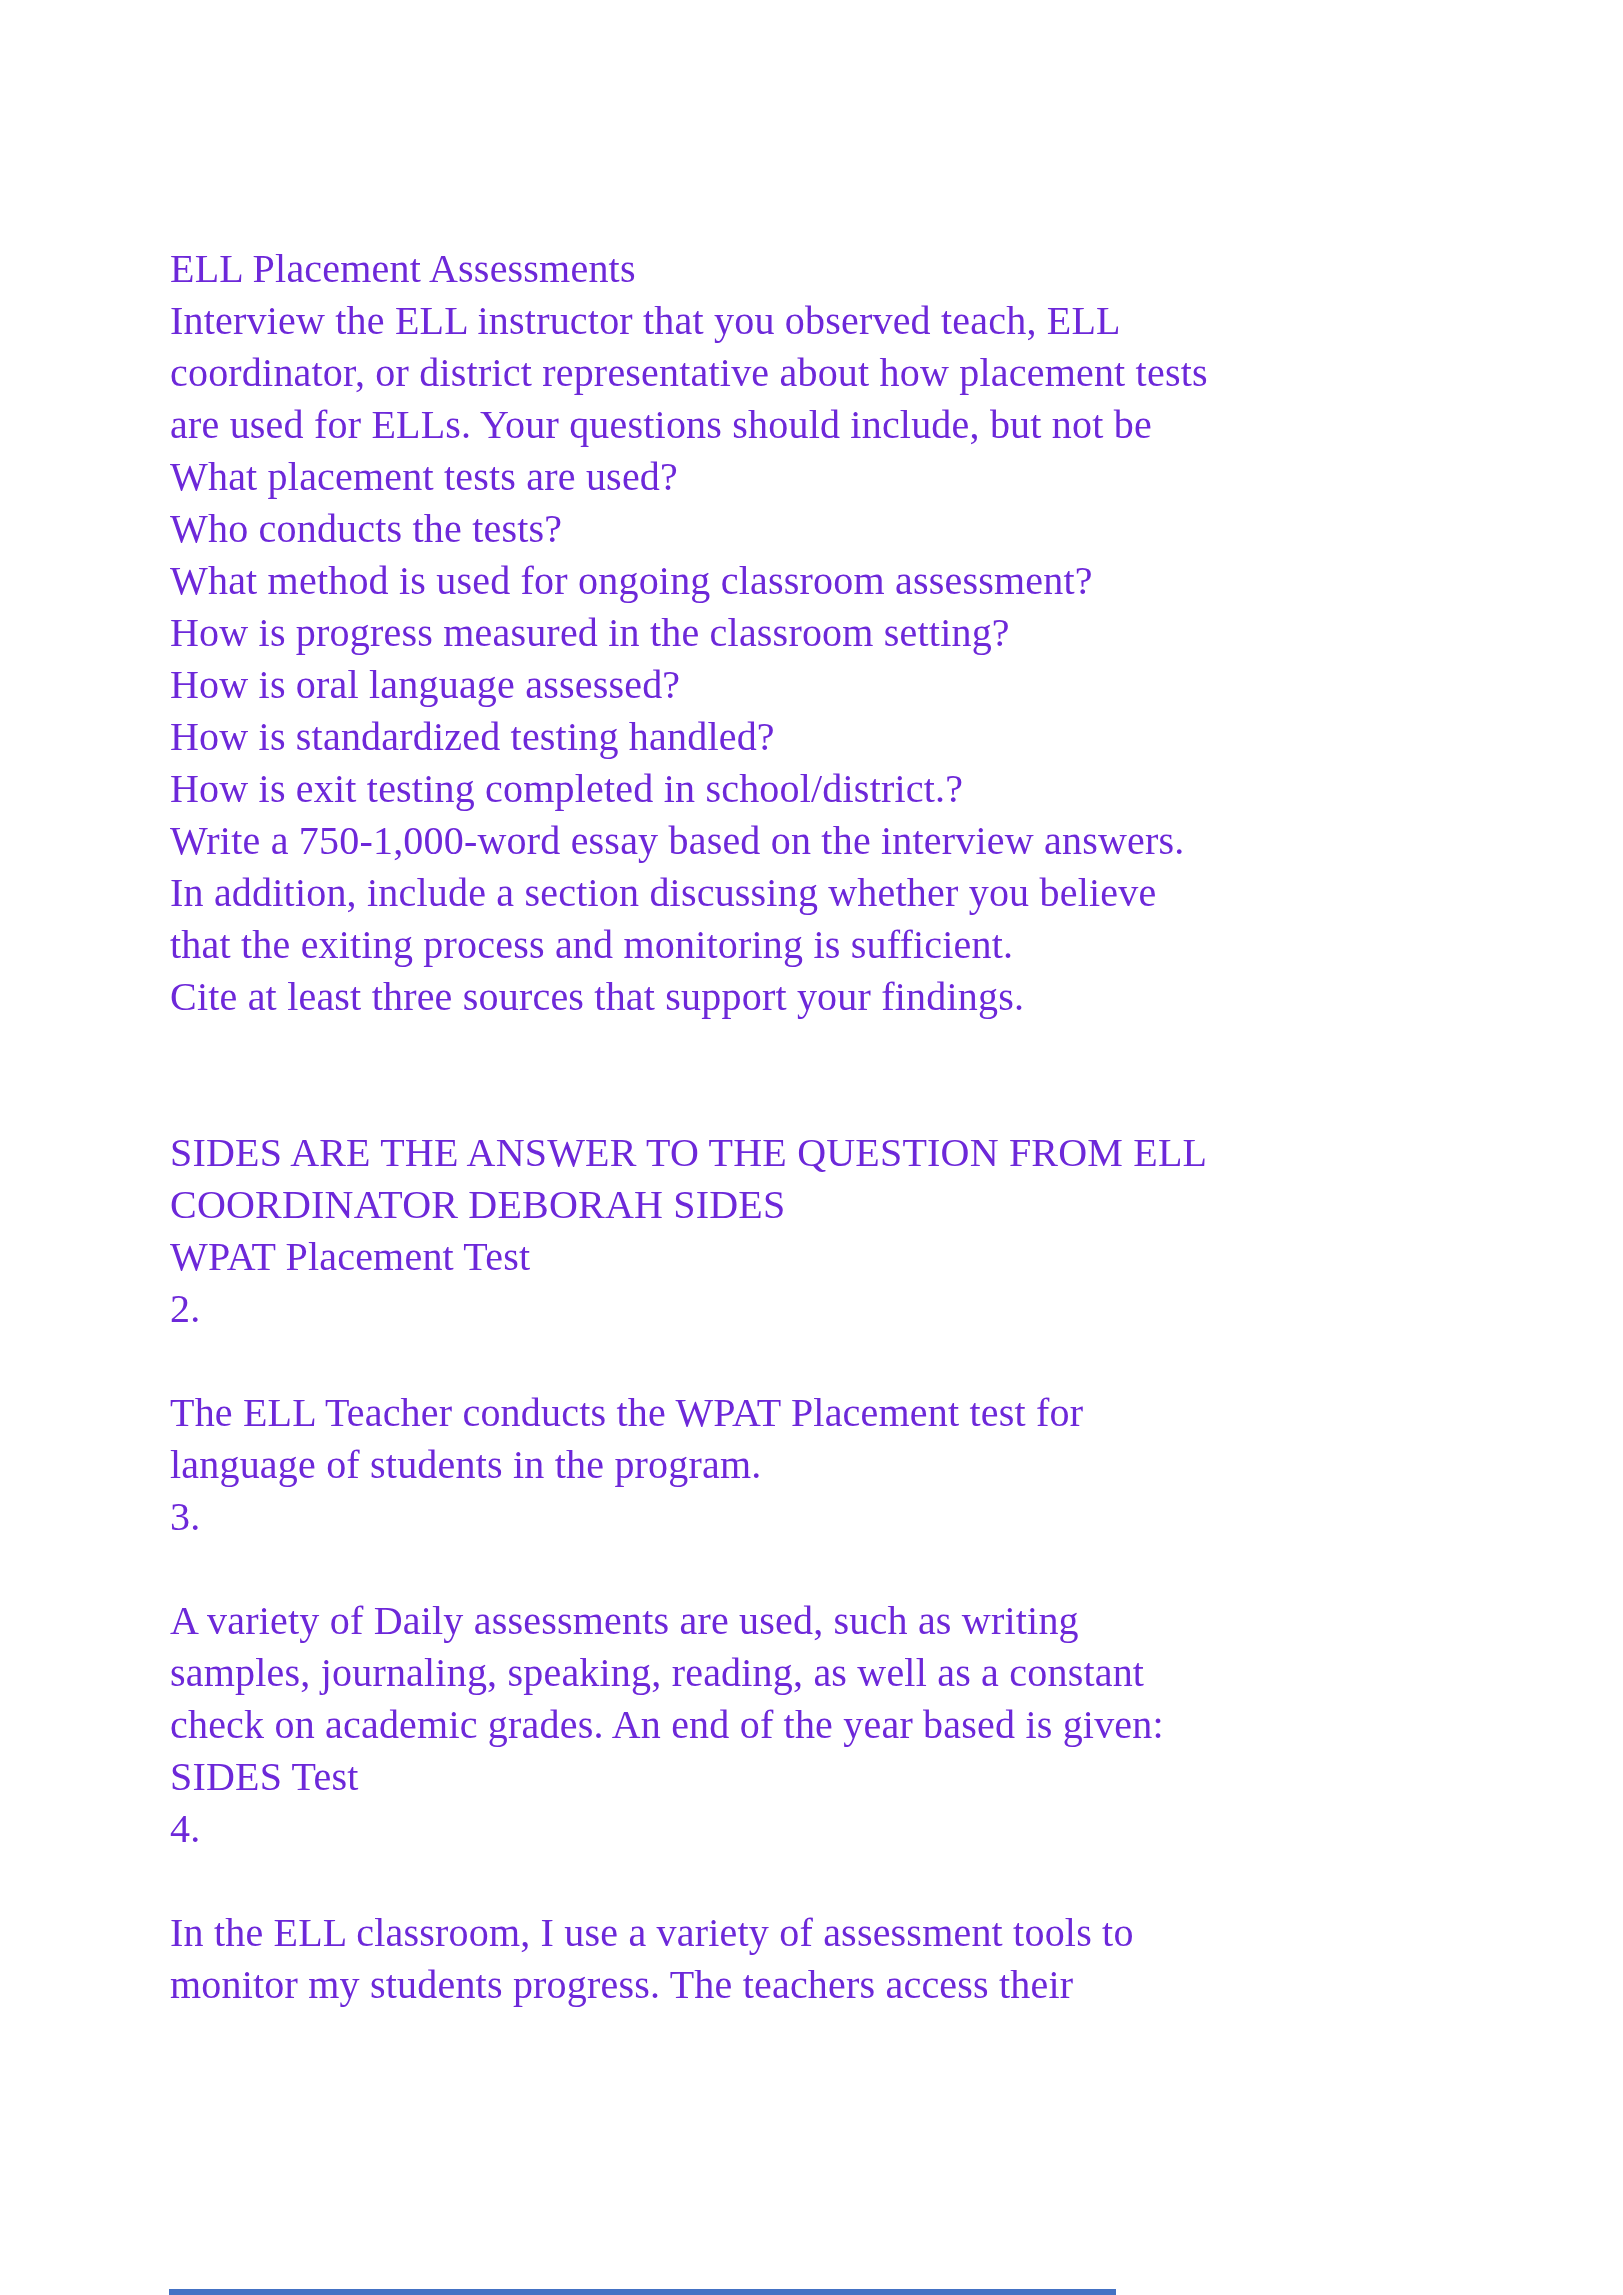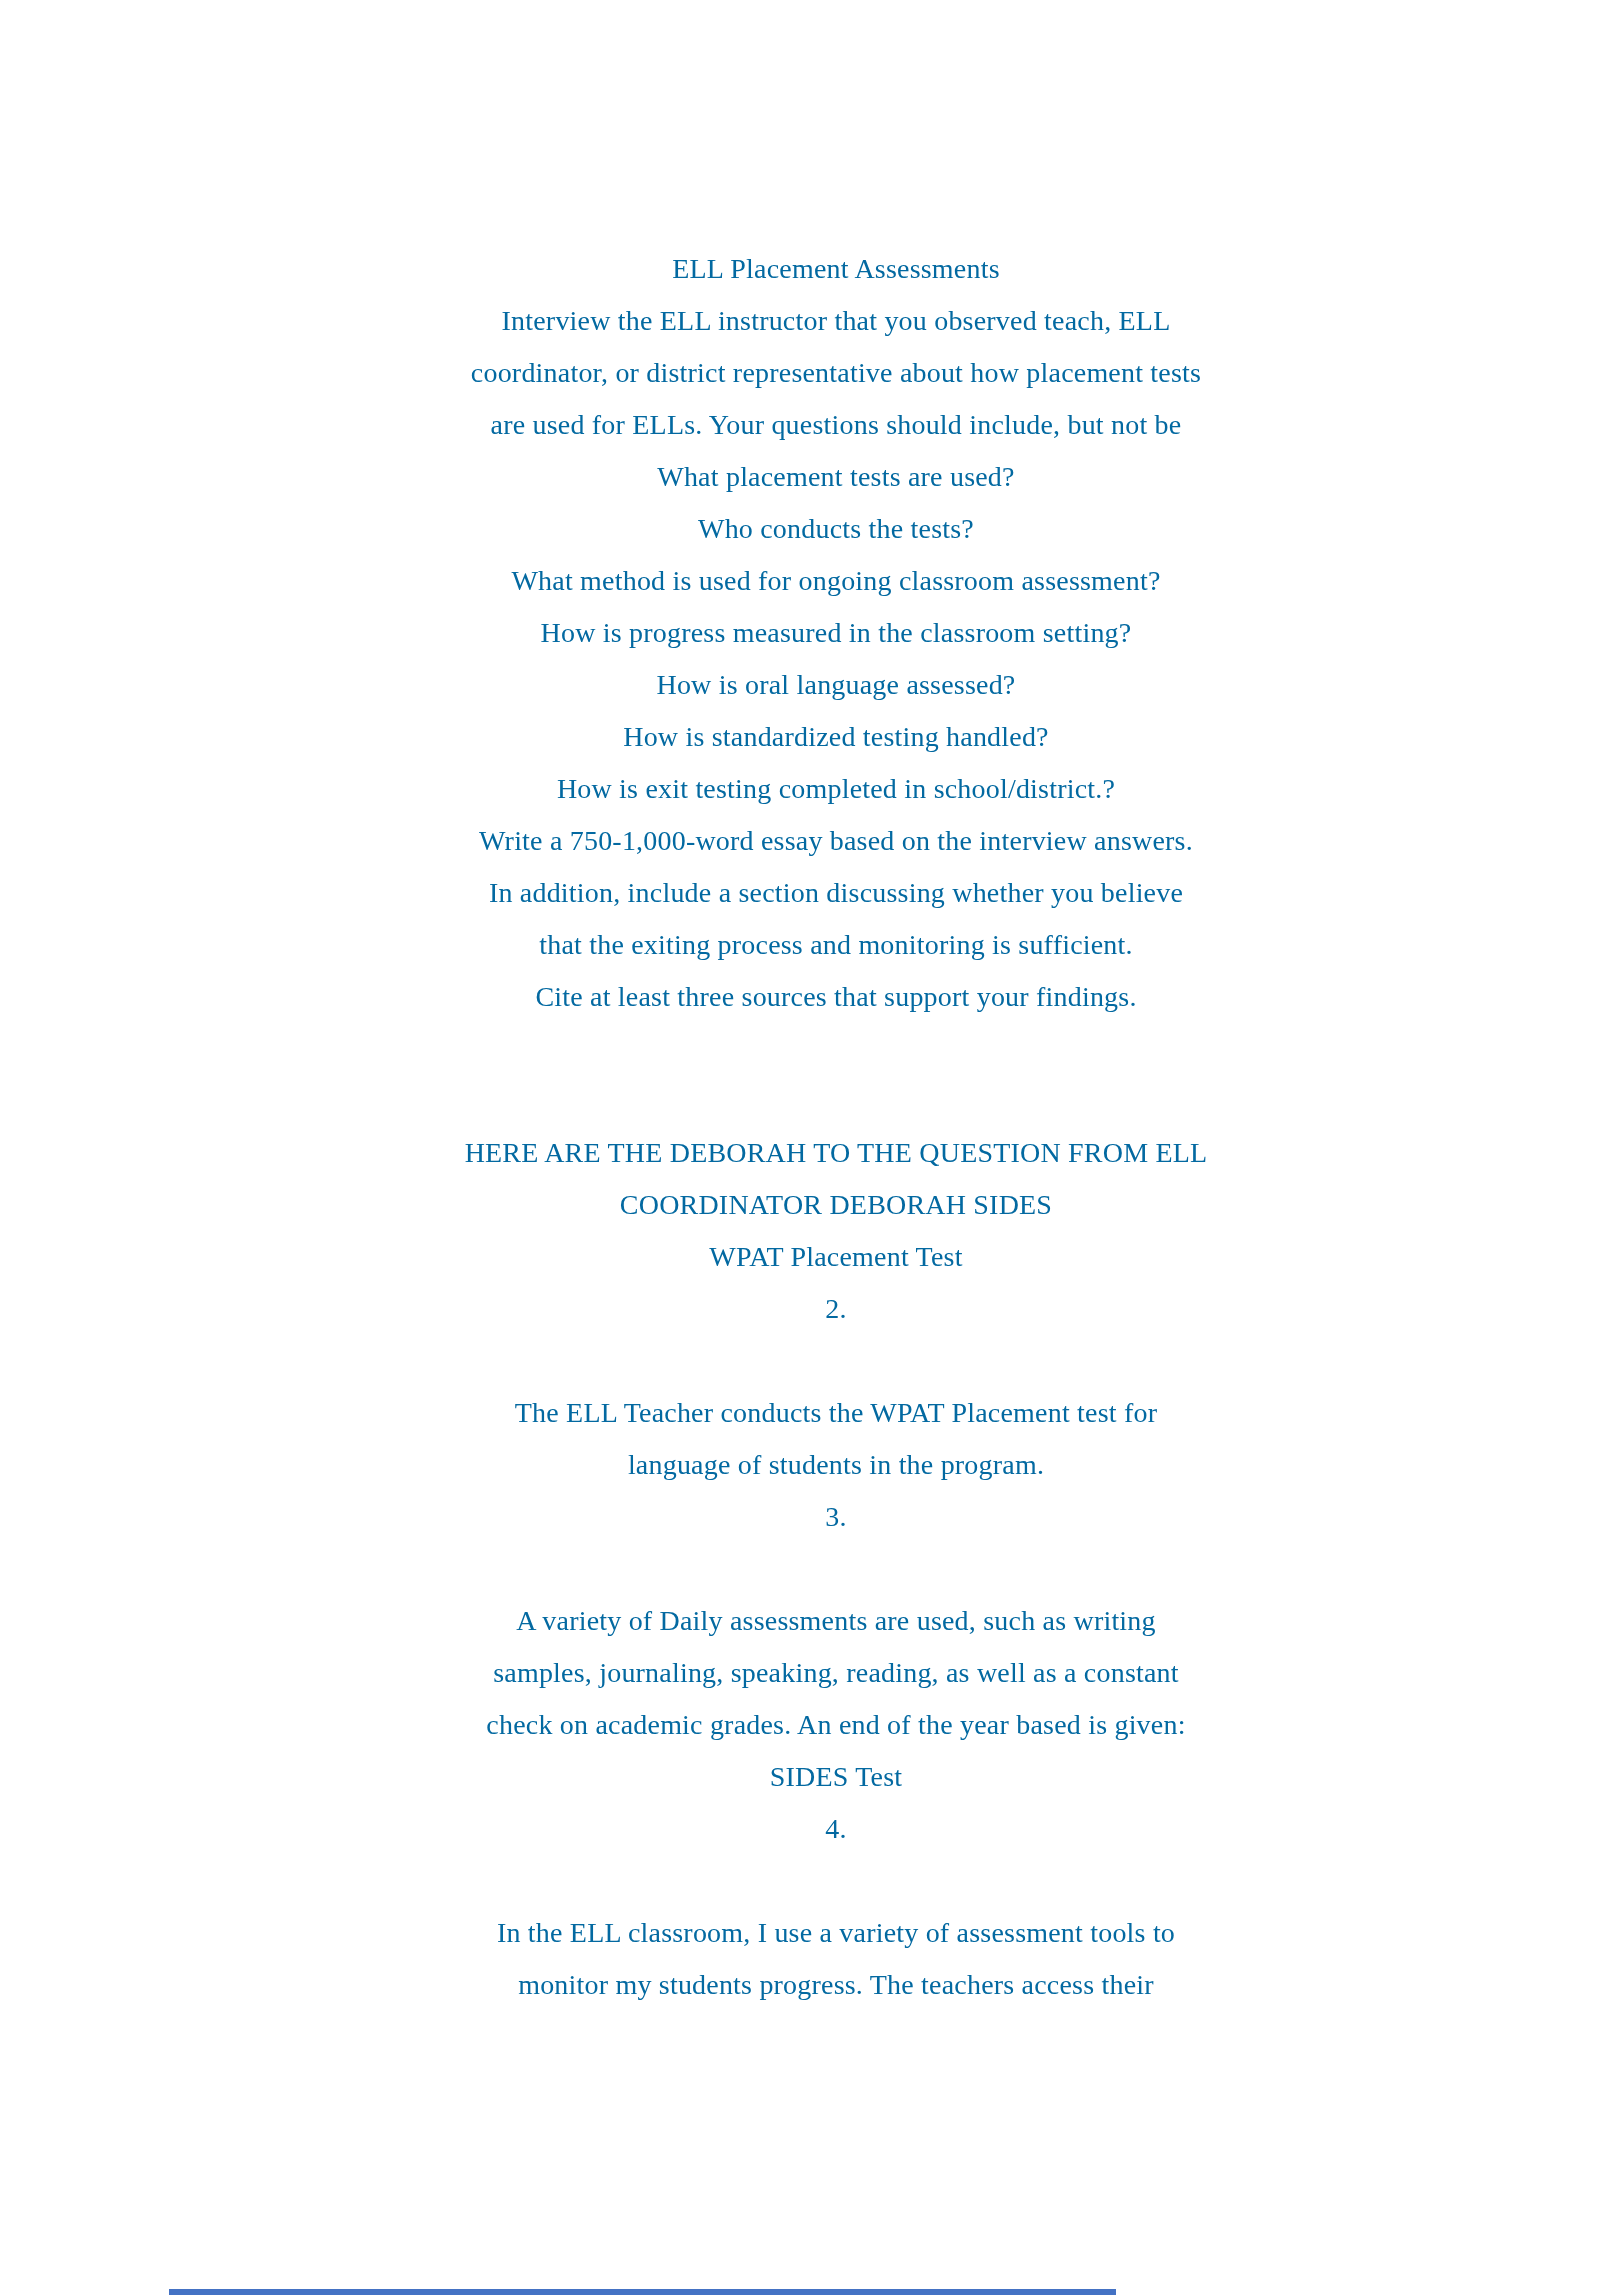--- a/index.html
+++ b/index.html
@@ -16,27 +16,26 @@
     background: #ffffff;
   }
   .doc {
     position: absolute;
     left: 170px;
     top: 243px;
     width: 1332px;
   }
   .line {
     font-family: "Liberation Serif", "DejaVu Serif", serif;
-    font-size: 28px;
+    font-size: 40px;
     line-height: 52px;
     min-height: 52px;
-    color: #0369a1;
+    color: #6d28d9;
     white-space: pre;
     letter-spacing: 0.2px;
-    text-align: center;
   }
   .bottom-bar {
     position: absolute;
     left: 169px;
     bottom: 0;
     width: 947px;
     height: 6.3px;
     background: #4472C4;
   }
 </style>
@@ -55,21 +54,21 @@
     <div class="line">How is progress measured in the classroom setting?</div>
     <div class="line">How is oral language assessed?</div>
     <div class="line">How is standardized testing handled?</div>
     <div class="line">How is exit testing completed in school/district.?</div>
     <div class="line">Write a 750-1,000-word essay based on the interview answers.</div>
     <div class="line">In addition, include a section discussing whether you believe</div>
     <div class="line">that the exiting process and monitoring is sufficient.</div>
     <div class="line">Cite at least three sources that support your findings.</div>
     <div class="line"></div>
     <div class="line"></div>
-    <div class="line">HERE ARE THE DEBORAH TO THE QUESTION FROM ELL</div>
+    <div class="line">SIDES ARE THE ANSWER TO THE QUESTION FROM ELL</div>
     <div class="line">COORDINATOR DEBORAH SIDES</div>
     <div class="line">WPAT Placement Test</div>
     <div class="line">2.</div>
     <div class="line"></div>
     <div class="line">The ELL Teacher conducts the WPAT Placement test for</div>
     <div class="line">language of students in the program.</div>
     <div class="line">3.</div>
     <div class="line"></div>
     <div class="line">A variety of Daily assessments are used, such as writing</div>
     <div class="line">samples, journaling, speaking, reading, as well as a constant</div>

